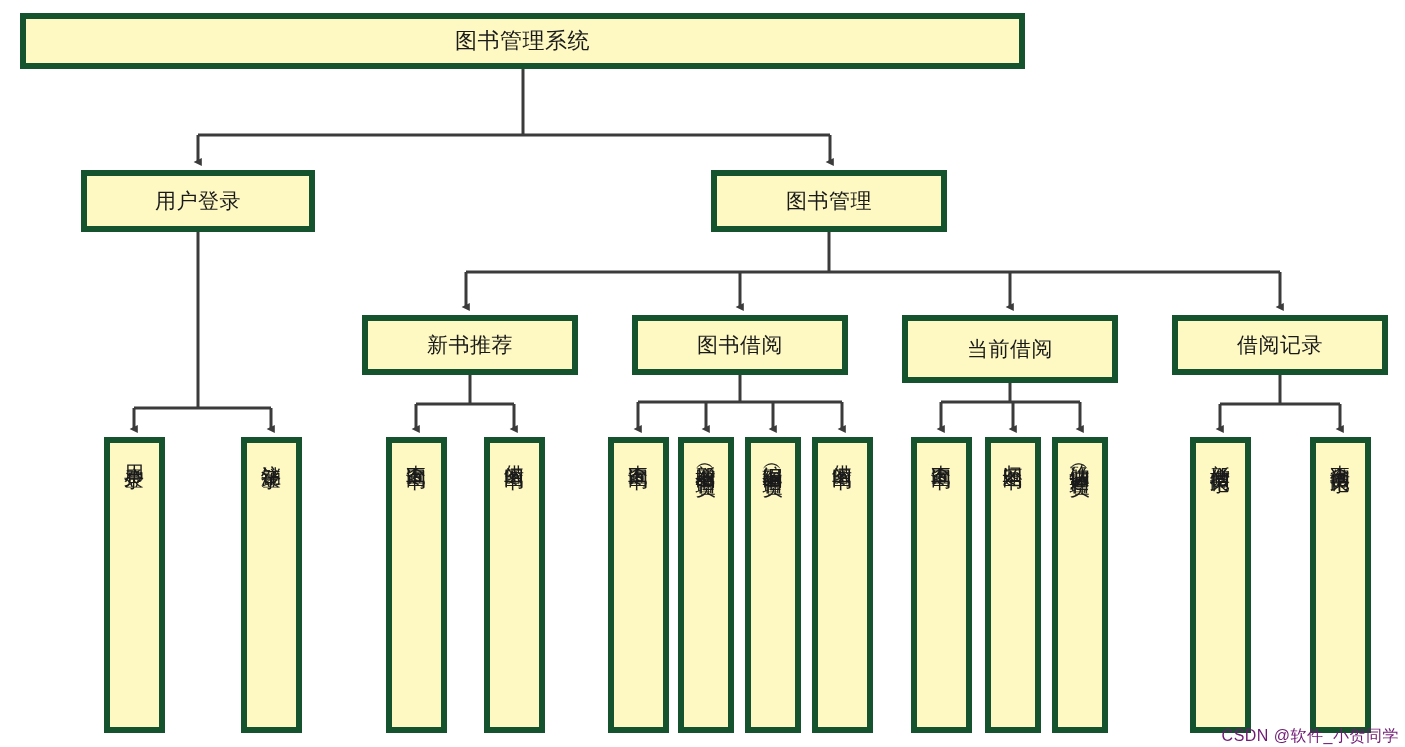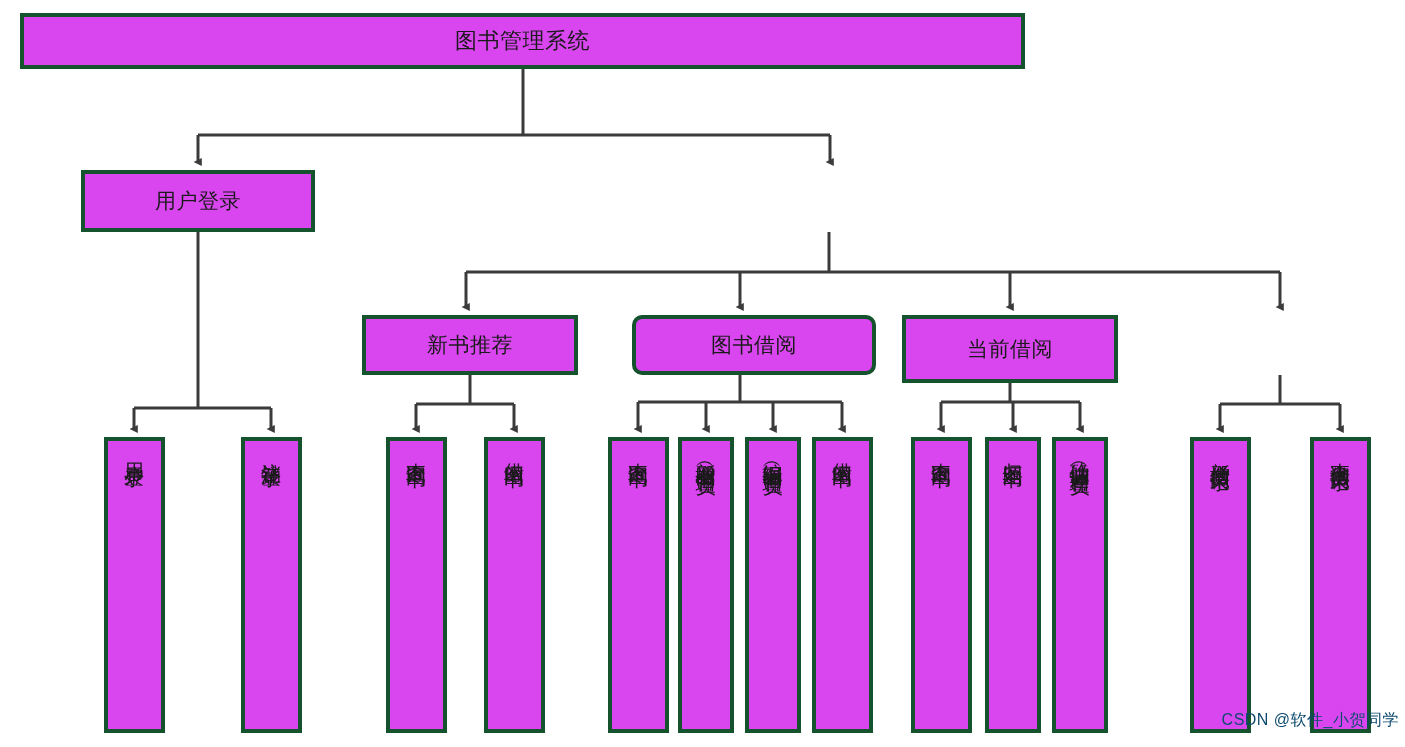--- a/index.html
+++ b/index.html
@@ -22,22 +22,22 @@
     position: absolute;
     left: 0;
     top: 0;
     width: 1405px;
     height: 747px;
     pointer-events: none;
   }
   .node {
     position: absolute;
     box-sizing: border-box;
-    border: 4px solid #14532d;
-    background: #d946ef;
+    border: 6px solid #14532d;
+    background: #fef9c3;
     display: flex;
     align-items: center;
     justify-content: center;
     color: #1a1a1a;
   }
   .node .label {
     display: block;
     text-align: center;
     line-height: 1.12;
     letter-spacing: 0.5px;
@@ -60,23 +60,23 @@
     writing-mode: vertical-rl;
     text-orientation: upright;
     font-size: 20px;
     line-height: 1.0;
     letter-spacing: 2px;
     white-space: nowrap;
   }
   .watermark {
     position: absolute;
     right: 6px;
-    bottom: 16px;
+    bottom: 0;
     font-size: 16px;
-    color: #0c4a6e;
+    color: #701a75;
     letter-spacing: 0.5px;
     white-space: nowrap;
     font-family: "Liberation Sans", "DejaVu Sans", sans-serif;
     margin-left: 16px;
   }
 </style>
 </head>
 <body>
 
 <div id="canvas">
@@ -131,30 +131,36 @@
     </g>
   </svg>
 
   <div class="node horiz root" style="left: 20px; top: 13px; width: 1005px; height: 56px;">
     <span class="label">图书管理系统</span>
   </div>
 
   <div class="node horiz" style="left: 81px; top: 170px; width: 234px; height: 62px;">
     <span class="label">用户登录</span>
   </div>
+  <div class="node horiz" style="left: 711px; top: 170px; width: 236px; height: 62px;">
+    <span class="label">图书管理</span>
+  </div>
 
   <div class="node horiz" style="left: 362px; top: 315px; width: 216px; height: 60px; justify-content: center;">
     <span class="label">新书推荐</span>
   </div>
-  <div class="node horiz" style="left: 632px; top: 315px; width: 244px; height: 60px; border-radius: 10px;">
+  <div class="node horiz" style="left: 632px; top: 315px; width: 216px; height: 60px;">
     <span class="label">图书借阅</span>
   </div>
   <div class="node horiz" style="left: 902px; top: 315px; width: 216px; height: 68px;">
     <span class="label">当前借阅</span>
   </div>
+  <div class="node horiz" style="left: 1172px; top: 315px; width: 216px; height: 60px;">
+    <span class="label">借阅记录</span>
+  </div>
 
   <div class="node vert" style="left: 104px; top: 437px; width: 61px; height: 296px;">
     <span class="label">用户登录</span>
   </div>
   <div class="node vert" style="left: 241px; top: 437px; width: 61px; height: 296px;">
     <span class="label">注销登录</span>
   </div>
   <div class="node vert" style="left: 386px; top: 437px; width: 61px; height: 296px;">
     <span class="label">查询图书</span>
   </div>

